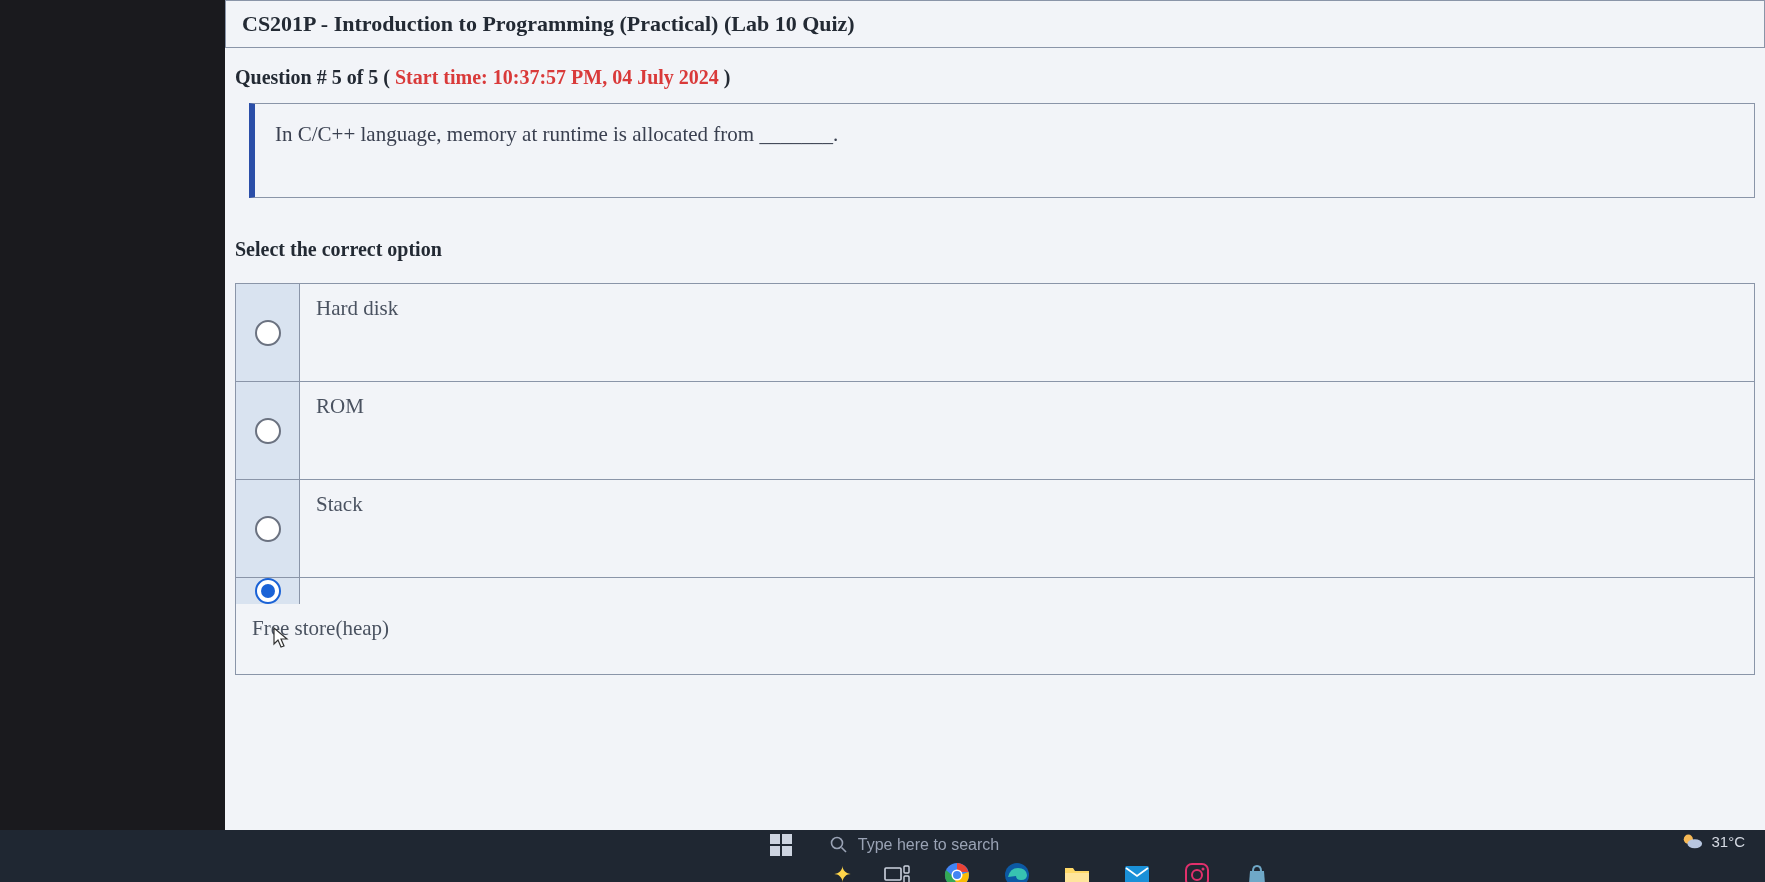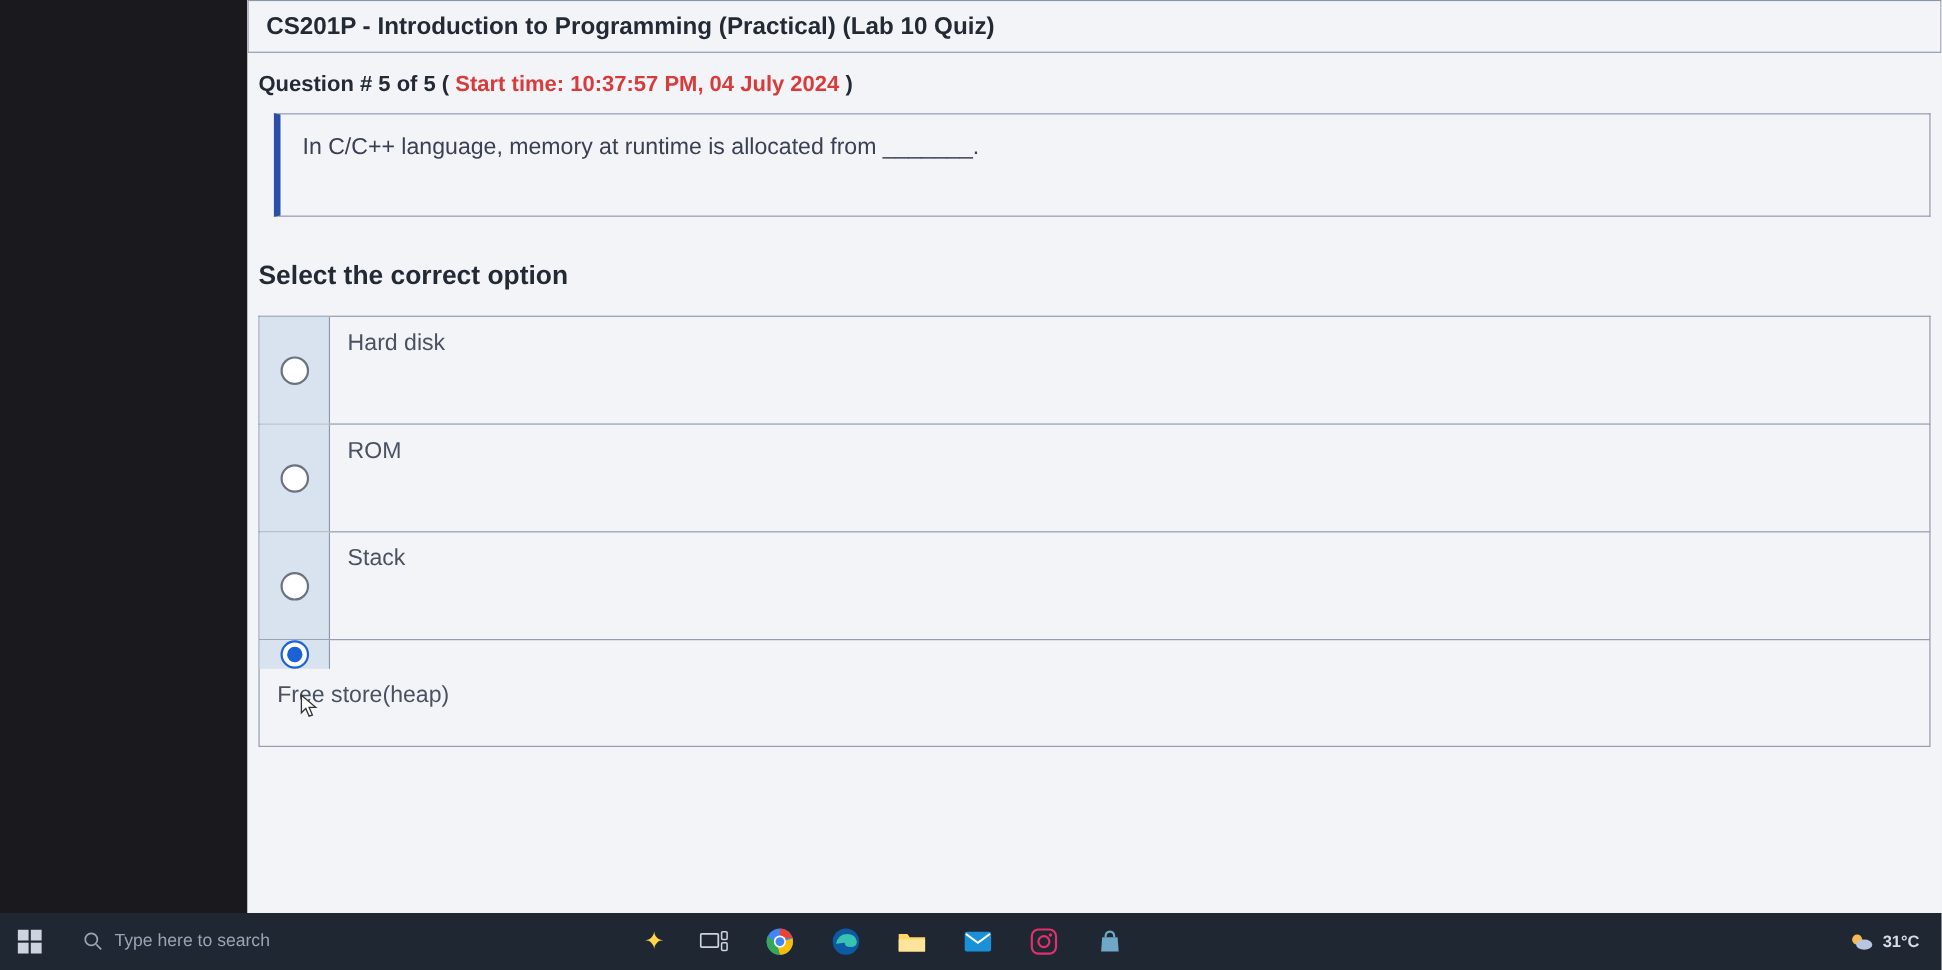--- a/index.html
+++ b/index.html
@@ -24,20 +24,21 @@
       background: #1a1a1e;
     }
     .content-area {
       position: absolute;
       left: 225px;
       top: 0;
       right: 0;
       bottom: 52px;
       background: #f2f4f8;
       overflow: hidden;
+      font-family: Liberation Serif, serif;
     }
     .course-header {
       border: 1px solid #8a95a8;
       padding: 10px 16px;
       margin: 0 0 18px 0;
       background: #f2f4f8;
     }
     .course-title {
       font-size: 22px;
       font-weight: 700;
@@ -59,21 +60,21 @@
       margin: 0 10px 40px 24px;
       padding: 18px 20px 50px 20px;
       background: #f2f4f8;
     }
     .question-text {
       font-size: 21px;
       color: #3a4050;
       font-weight: 400;
     }
     .select-label {
-      font-size: 24px;
+      font-size: 20px;
       font-weight: 700;
       color: #232a34;
       padding: 0 0 22px 10px;
     }
     .options-container {
       margin: 0 10px 0 10px;
     }
     .option-row {
       display: flex;
       border: 1px solid #8a95a8;
@@ -121,20 +122,21 @@
     .taskbar {
       position: absolute;
       left: 0;
       bottom: 0;
       width: 100%;
       height: 52px;
       background: #1f2732;
       display: flex;
       align-items: center;
       padding: 0 12px;
+      flex-direction: column;
     }
     .taskbar-left {
       display: flex;
       align-items: center;
       gap: 10px;
       color: #bcc3d0;
     }
     .search-box {
       display: flex;
       align-items: center;
@@ -157,21 +159,20 @@
       justify-content: center;
     }
     .taskbar-right {
       position: absolute;
       right: 20px;
       display: flex;
       align-items: center;
       gap: 8px;
       color: #d6dbe4;
       font-size: 15px;
-      font-weight: bold;
     }
     .weather-icon {
       width: 22px;
       height: 22px;
     }
     .cursor-svg {
       position: absolute;
       top: 0;
       left: 0;
     }

